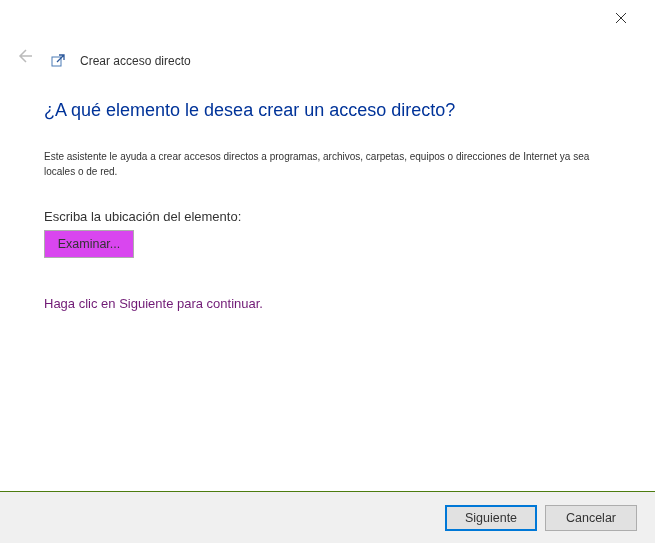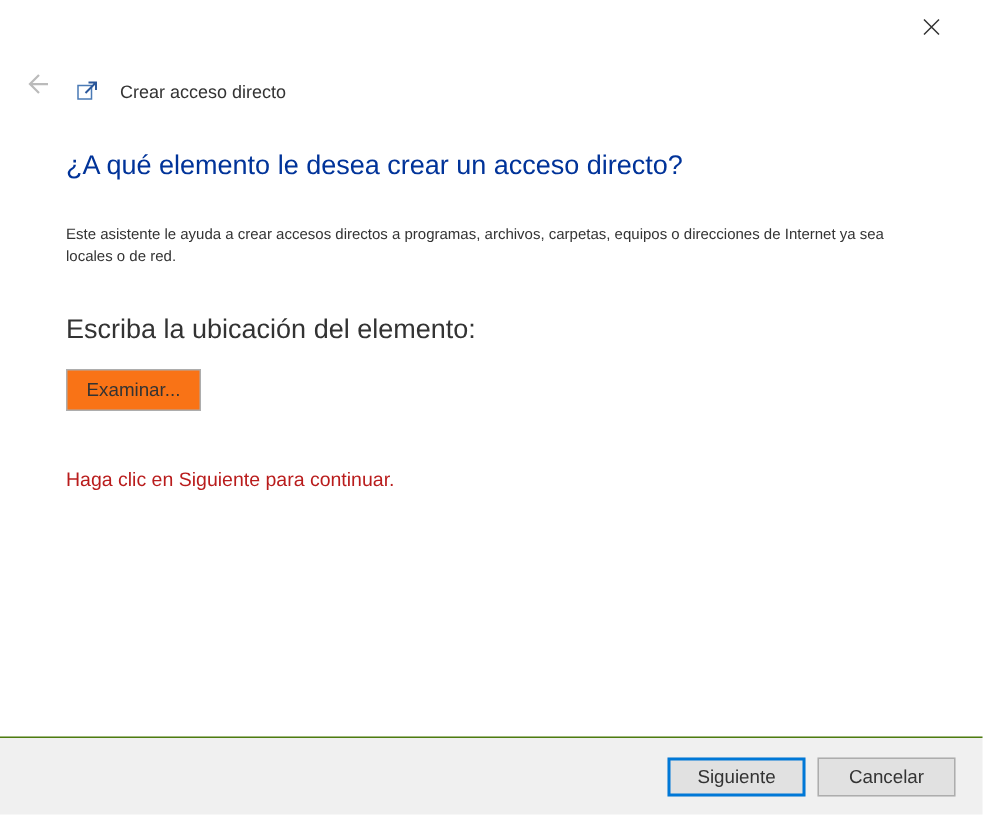--- a/index.html
+++ b/index.html
@@ -68,53 +68,53 @@
       font-weight: 400;
       margin-bottom: 28px;
     }
     .description {
       font-size: 10px;
       color: #333;
       line-height: 1.5;
       margin-bottom: 30px;
     }
     .field-label {
-      font-size: 18px;
+      font-size: 13px;
       color: #333;
-      margin-bottom: 16px;
+      margin-bottom: 6px;
     }
     .input-row {
       display: flex;
       gap: 10px;
       align-items: stretch;
       margin-bottom: 38px;
     }
     .location-input {
       flex: 1;
       height: 28px;
       border: 1px solid #0078d7;
       padding: 0 6px;
       font-size: 12.5px;
       color: #000;
       outline: none;
       font-family: "Segoe UI", Tahoma, sans-serif;
     }
     .browse-btn {
       width: 90px;
       height: 28px;
-      background: #f97316;
+      background: #d946ef;
       border: 1px solid #adadad;
       font-size: 12.5px;
       color: #333;
       cursor: pointer;
       font-family: "Segoe UI", Tahoma, sans-serif;
     }
     .continue-text {
       font-size: 13px;
-      color: #b91c1c;
+      color: #701a75;
     }
     .footer {
       position: absolute;
       bottom: 0;
       left: 0;
       right: 0;
       height: 52px;
       background: #f0f0f0;
       border-top: 1px solid #4d7c0f;
       display: flex;

